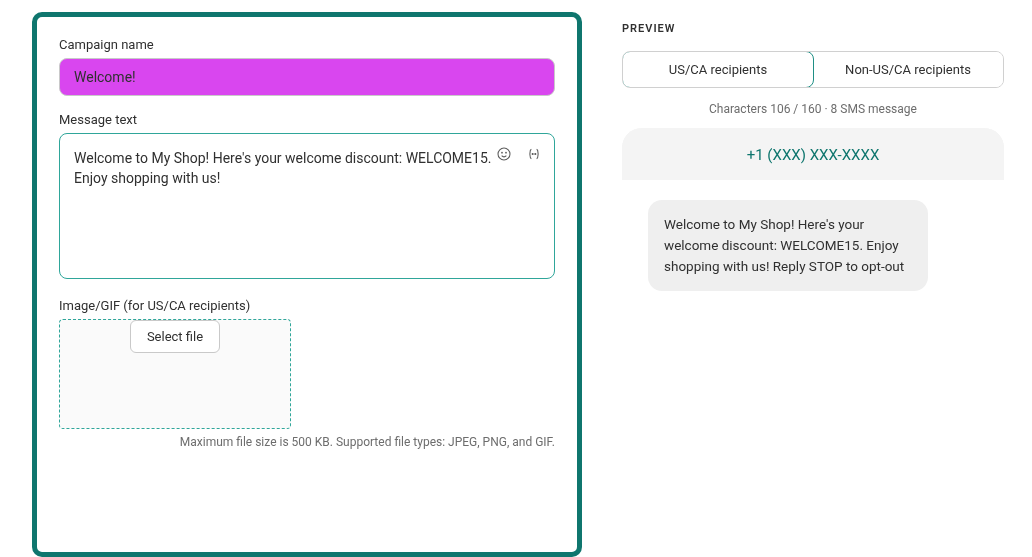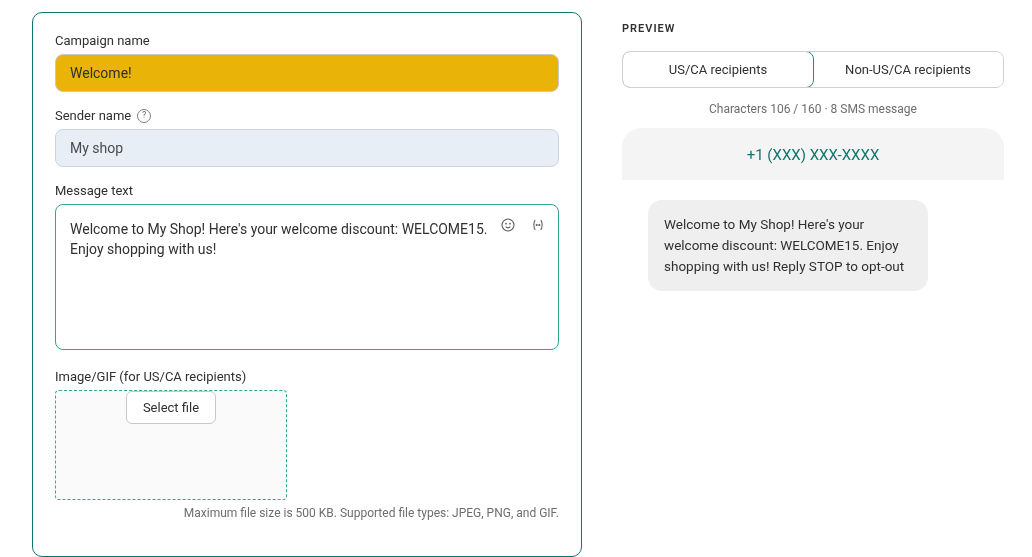--- a/index.html
+++ b/index.html
@@ -14,21 +14,21 @@
       font-size: 14px;
       width: 1032px;
       height: 557px;
       overflow: hidden;
       display: flex;
       gap: 40px;
       padding: 12px 20px 0 32px;
     }
     .left-panel {
       width: 550px;
-      border: 1px solid #0f766e;
+      border: 5px solid #0f766e;
       border-radius: 10px;
       padding: 20px 22px 22px 22px;
       background: #fff;
     }
     .field-group {
       margin-bottom: 16px;
     }
     .field-label {
       font-size: 13px;
       color: #303030;
@@ -37,21 +37,21 @@
       align-items: center;
       gap: 6px;
     }
     .text-input {
       width: 100%;
       border: 1px solid #c9c9c9;
       border-radius: 8px;
       padding: 10px 14px;
       font-size: 14px;
       color: #303030;
-      background: #eab308;
+      background: #d946ef;
       outline: none;
       font-family: inherit;
     }
     .sender-input {
       background: #e8eef6;
       border: 1px solid #c9d4e2;
       color: #4a4a4a;
     }
     .message-wrap {
       position: relative;
@@ -199,27 +199,20 @@
 </head>
 <body>
 
 <div class="left-panel">
 
   <div class="field-group">
     <div class="field-label">Campaign name</div>
     <input type="text" class="text-input" value="Welcome!" style="">
   </div>
 
-  <div class="field-group">
-    <div class="field-label">
-      <span>Sender name</span>
-      <span class="help-icon">?</span>
-    </div>
-    <input type="text" class="text-input sender-input" value="My shop" style="">
-  </div>
 
   <div class="field-group">
     <div class="field-label">Message text</div>
     <div class="message-wrap">
       <textarea class="message-textarea" style="">Welcome to My Shop! Here's your welcome discount: WELCOME15. Enjoy shopping with us!</textarea>
       <div class="message-icons">
         <span class="icon-btn">
           <svg viewBox="0 0 24 24" width="16" height="16" fill="none" stroke="currentColor" stroke-width="1.6">
             <circle cx="12" cy="12" r="9"></circle>
             <circle cx="9" cy="10" r="0.5" fill="currentColor"></circle>

